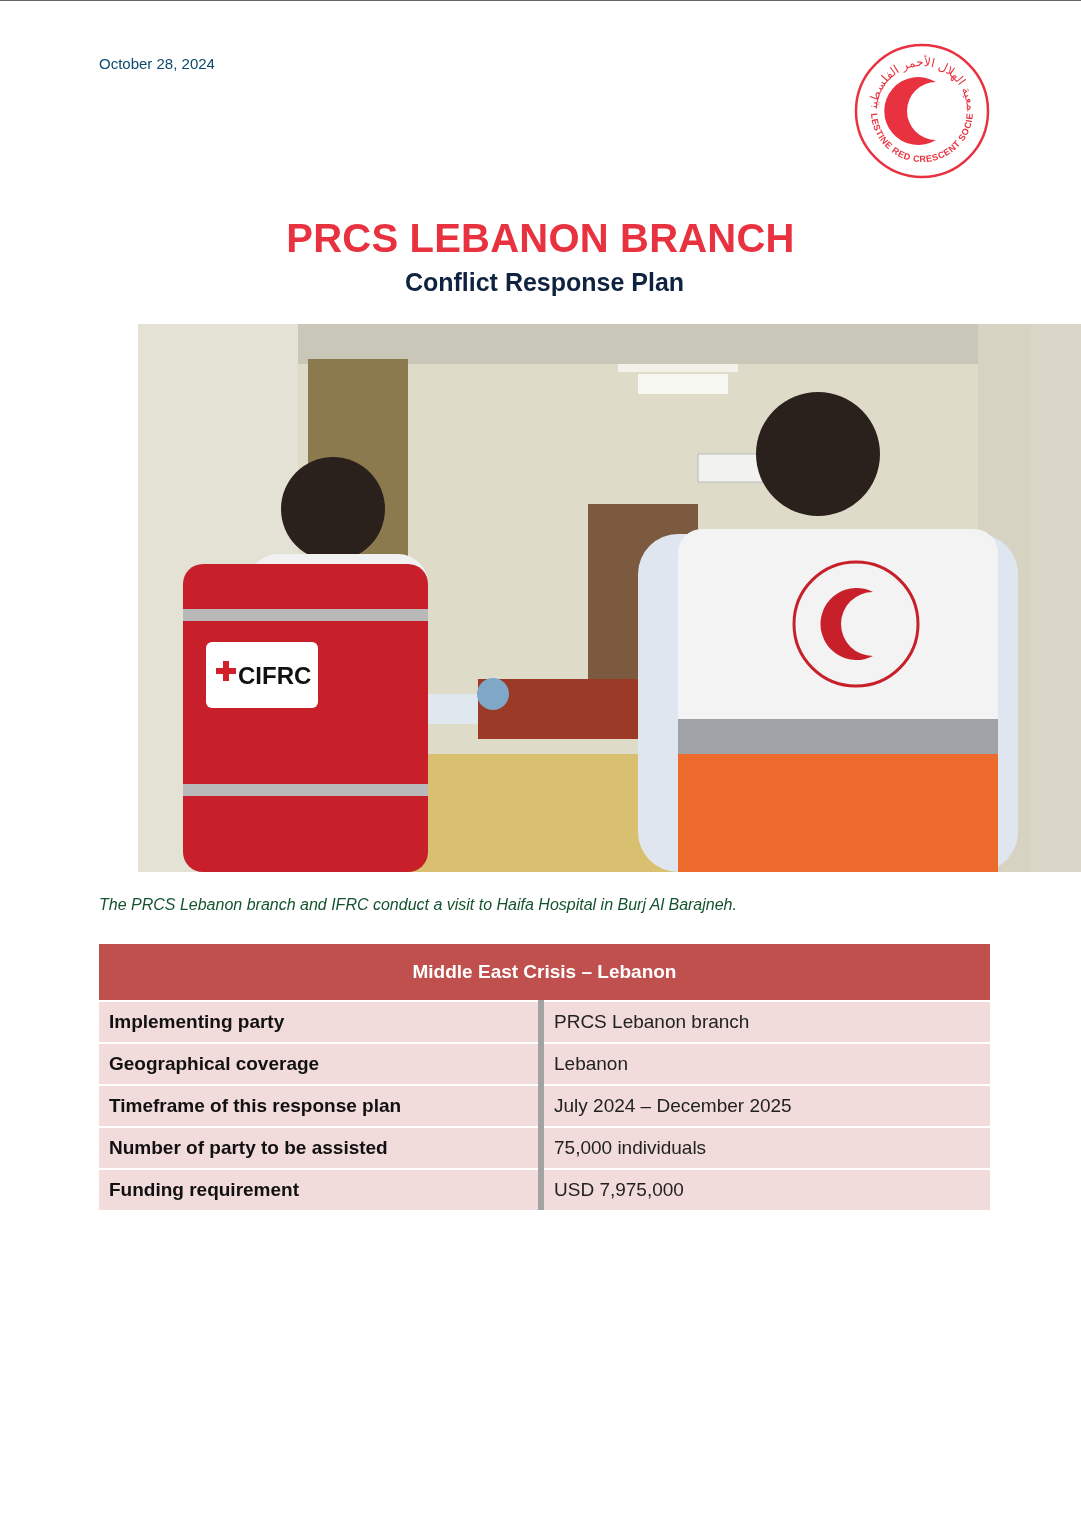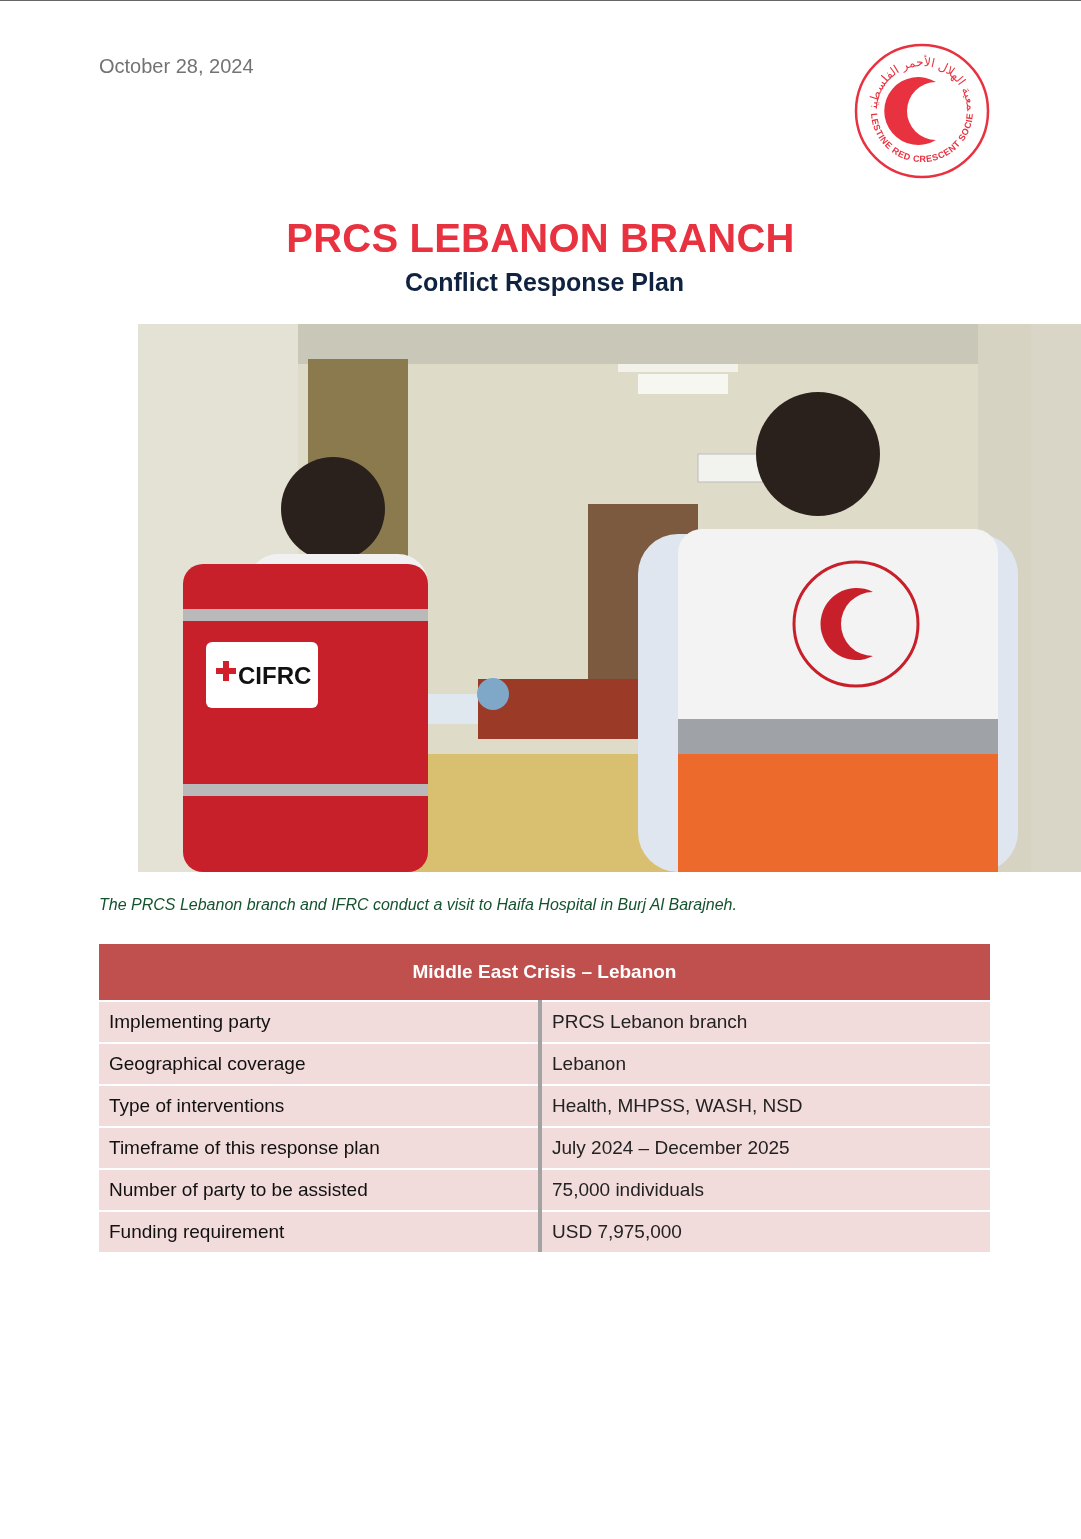--- a/index.html
+++ b/index.html
@@ -2,34 +2,34 @@
 <html><head>
 <meta charset="utf-8">
 <style>
   html, body { margin: 0; padding: 0; }
   body {
     width: 1081px; height: 1539px; background: #ffffff;
     font-family: "Liberation Sans", "DejaVu Sans", sans-serif;
     color: #111; position: relative; overflow: hidden;
   }
   .top-rule { position: absolute; left: 0; top: 0; width: 1081px; height: 1px; background: #666; }
-  .date { position: absolute; left: 99px; top: 55px; font-size: 20px; color: #737373; }
+  .date { position: absolute; left: 99px; top: 55px; font-size: 15px; color: #0c4a6e; }
   .logo { position: absolute; left: 853px; top: 42px; width: 138px; height: 138px; }
   .title { position: absolute; left: 0; width: 1081px; top: 216px; text-align: center;
            font-size: 40px; font-weight: bold; color: #e8323f; letter-spacing: 0.2px; }
   .subtitle { position: absolute; left: 0; width: 1089px; top: 268px; text-align: center;
               font-size: 25px; font-weight: bold; color: #0f2340; }
   .photo { position: absolute; left: 98px; top: 324px; width: 985px; height: 548px; overflow: hidden; background: #d9d6c8; margin-left: 40px; }
   .caption { position: absolute; left: 99px; top: 896px; font-size: 16px; font-style: italic; color: #14532d; }
   .info-table { position: absolute; left: 99px; top: 944px; width: 891px; border-collapse: collapse; }
   .info-table th { background: #c0504d; color: #fff; font-size: 19px; font-weight: bold;
                    height: 40px; text-align: center; padding: 8px; }
   .info-table td { background: #f2dcdb; height: 40px; font-size: 19px; padding: 0 10px;
                    border-top: 2px solid #fff; }
-  .info-table td.label { font-weight: normal; width: 419px; border-right: 4px solid #a3a3a3; }
+  .info-table td.label { font-weight: bold; width: 419px; border-right: 6px solid #a3a3a3; }
   .info-table td.value { color: #222; }
 </style>
 </head>
 <body>
 
 <div class="top-rule"></div>
 
 <div class="date">October 28, 2024</div>
 
 <div class="logo">
@@ -103,24 +103,20 @@
   <tbody>
     <tr>
       <td class="label">Implementing party</td>
       <td class="value">PRCS Lebanon branch</td>
     </tr>
     <tr>
       <td class="label">Geographical coverage</td>
       <td class="value">Lebanon</td>
     </tr>
     <tr>
-      <td class="label">Type of interventions</td>
-      <td class="value">Health, MHPSS, WASH, NSD</td>
-    </tr>
-    <tr>
       <td class="label">Timeframe of this response plan</td>
       <td class="value">July 2024 – December 2025</td>
     </tr>
     <tr>
       <td class="label">Number of party to be assisted</td>
       <td class="value">75,000 individuals</td>
     </tr>
     <tr>
       <td class="label">Funding requirement</td>
       <td class="value">USD 7,975,000</td>

